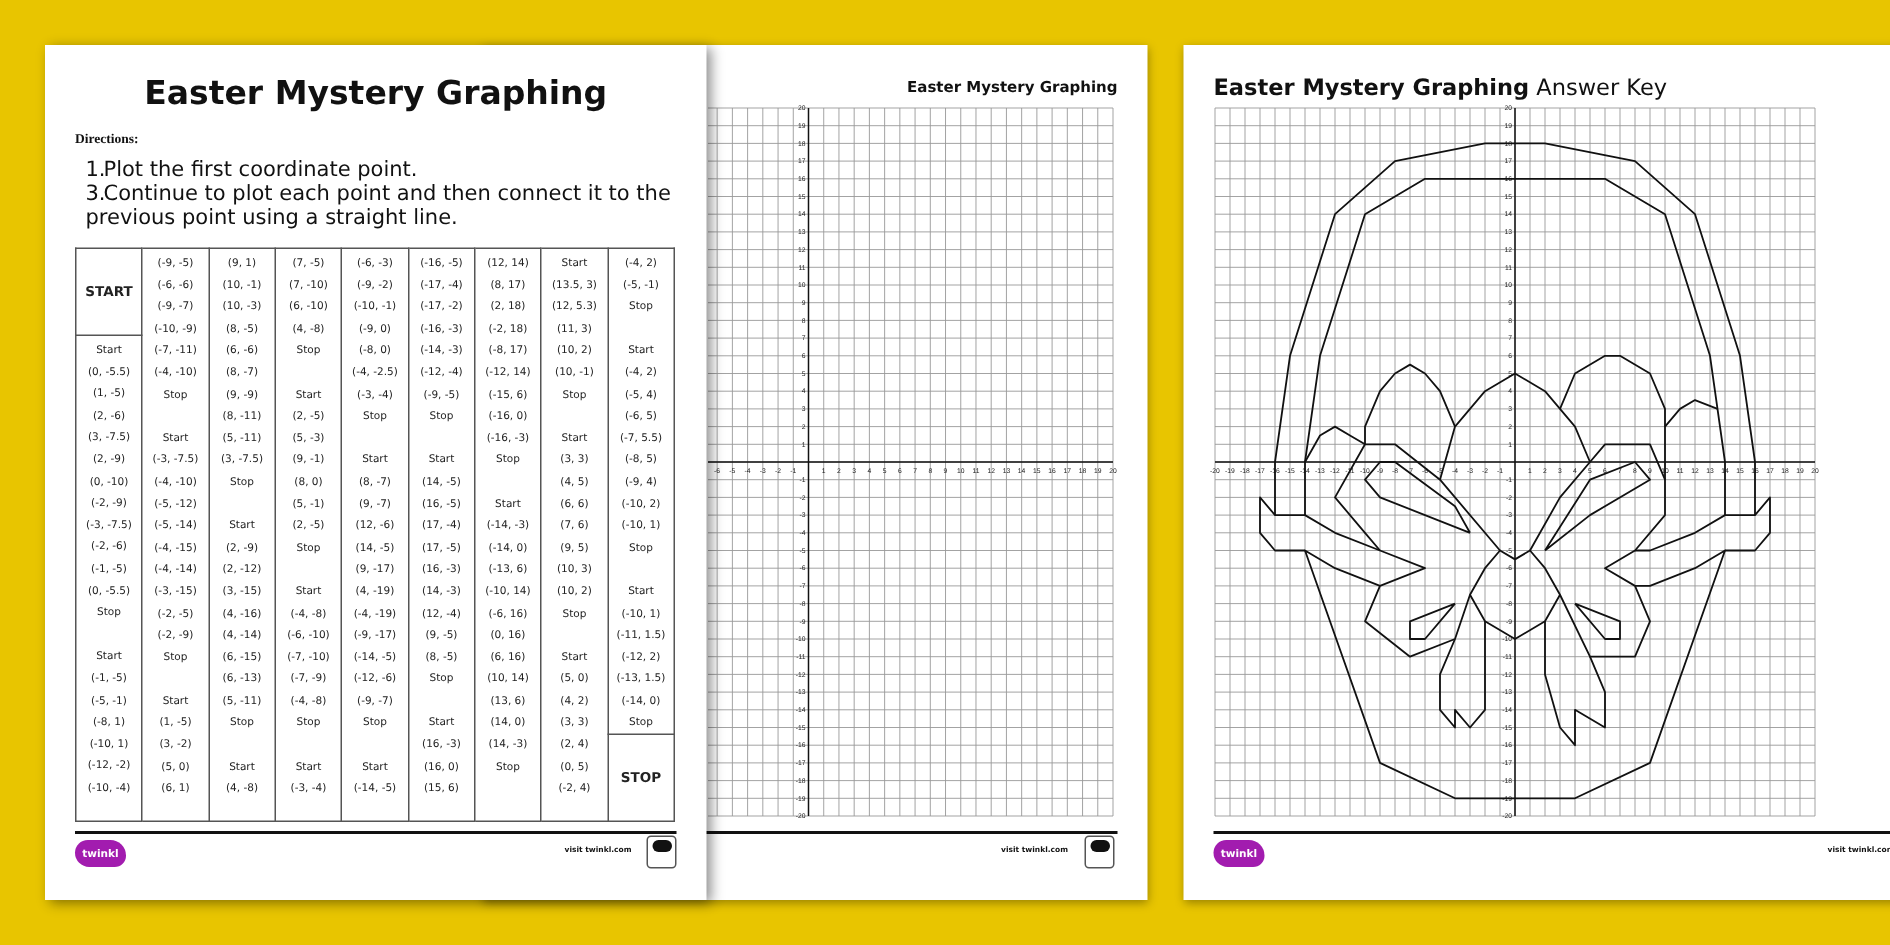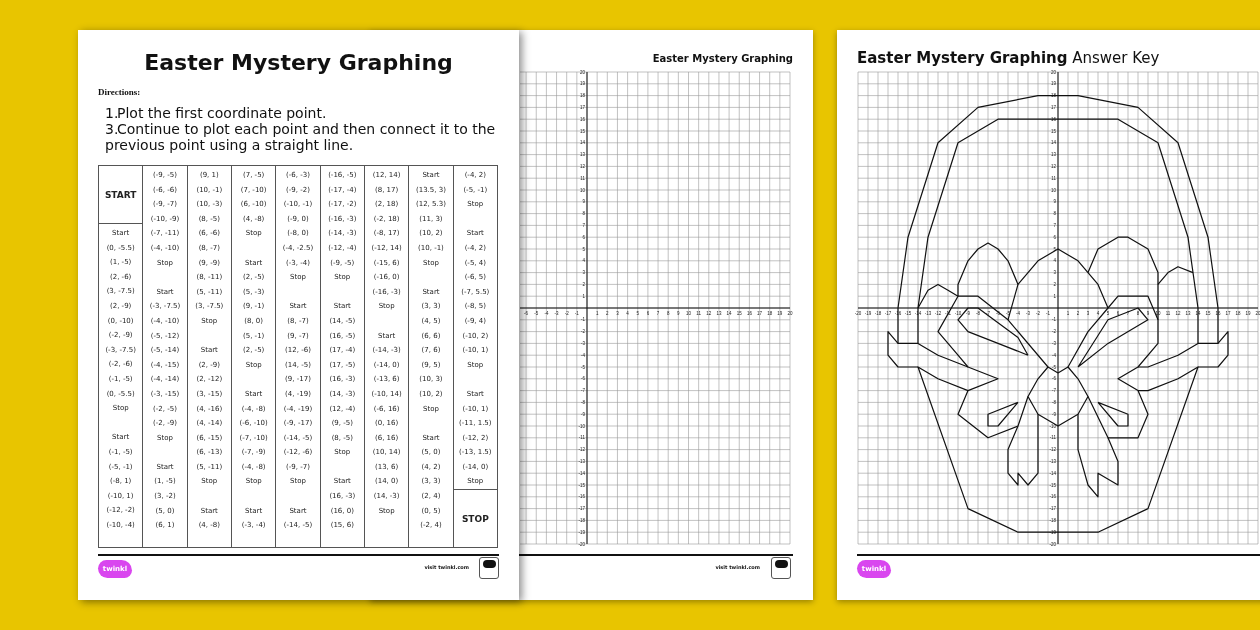--- a/index.html
+++ b/index.html
@@ -1,32 +1,32 @@
 <!DOCTYPE html>
 <html><head>
 <meta charset="utf-8">
 <style>
   * { box-sizing: border-box; margin: 0; padding: 0; }
   body { width: 1260px; height: 630px; background: #e8c500; position: relative; overflow: hidden; font-family: "DejaVu Sans", sans-serif; }
-  .page { position: absolute; background: #fff; box-shadow: 0 2px 6px rgba(0,0,0,0.35); margin-left: 48px; }
+  .page { position: absolute; background: #fff; box-shadow: 0 2px 6px rgba(0,0,0,0.35); }
   #page-mid { left: 322px; top: 30px; width: 443px; height: 570px; }
   #page-left { left: 30px; top: 30px; width: 441px; height: 570px; z-index: 2; box-shadow: 3px 2px 8px rgba(0,0,0,0.45); }
   #page-right { left: 789px; top: 30px; width: 524px; height: 570px; }
   .title-main { position: absolute; left: 0; width: 100%; top: 20px; text-align: center; font-weight: bold; font-size: 22px; color: #111; }
   .directions-label { position: absolute; left: 20px; top: 57px; font-size: 9px; font-weight: bold; color: #111; font-family: Liberation Serif, serif; }
   .dir-list { position: absolute; left: 27px; top: 75px; font-size: 14px; color: #111; list-style: none; }
   .dir-list li { height: 15.5px; }
   .dir-list .num { display: inline-block; width: 12px; }
   table.coords { position: absolute; left: 20px; top: 135px; width: 400px; height: 380px; border-collapse: collapse; font-size: 7px; color: #222; }
   table.coords td { border: 1.2px solid #555; vertical-align: top; text-align: center; padding-top: 2px; width: 44px; }
   .cell-line { height: 14.6px; line-height: 14.6px; white-space: nowrap; }
   .start-head { font-weight: bold; font-size: 9px; height: 58px; display: flex; align-items: center; justify-content: center; border-bottom: 1.2px solid #555; margin: -2px -1px 2px -1px; }
   .stop-head { font-weight: bold; font-size: 9px; display: flex; align-items: center; justify-content: center; height: 58px; border-top: 1.2px solid #555; margin: 0 -1px; }
   .footer-line { position: absolute; left: 20px; right: 20px; height: 2px; background: #111; }
-  .logo { position: absolute; width: 34px; height: 18px; background: #d946ef; border-radius: 9px 11px 8px 10px; color: #fff; font-size: 7px; font-weight: bold; text-align: center; line-height: 18px; }
+  .logo { position: absolute; width: 34px; height: 18px; background: #a21caf; border-radius: 9px 11px 8px 10px; color: #fff; font-size: 7px; font-weight: bold; text-align: center; line-height: 18px; }
   .visit { position: absolute; font-size: 5px; font-weight: bold; color: #111; }
   .badge { position: absolute; width: 20px; height: 22px; border: 1px solid #555; border-radius: 3px; background: #fff; }
   .badge::before { content: ""; position: absolute; left: 3px; top: 2px; width: 13px; height: 8px; background: #111; border-radius: 4px; }
   .sub-title { position: absolute; font-weight: bold; font-size: 10px; color: #111; }
   .key-title { position: absolute; left: 20px; top: 19px; font-size: 15px; color: #111; }
   .key-title b { font-weight: bold; }
   svg.graph { position: absolute; }
 </style>
 </head>
 <body>

